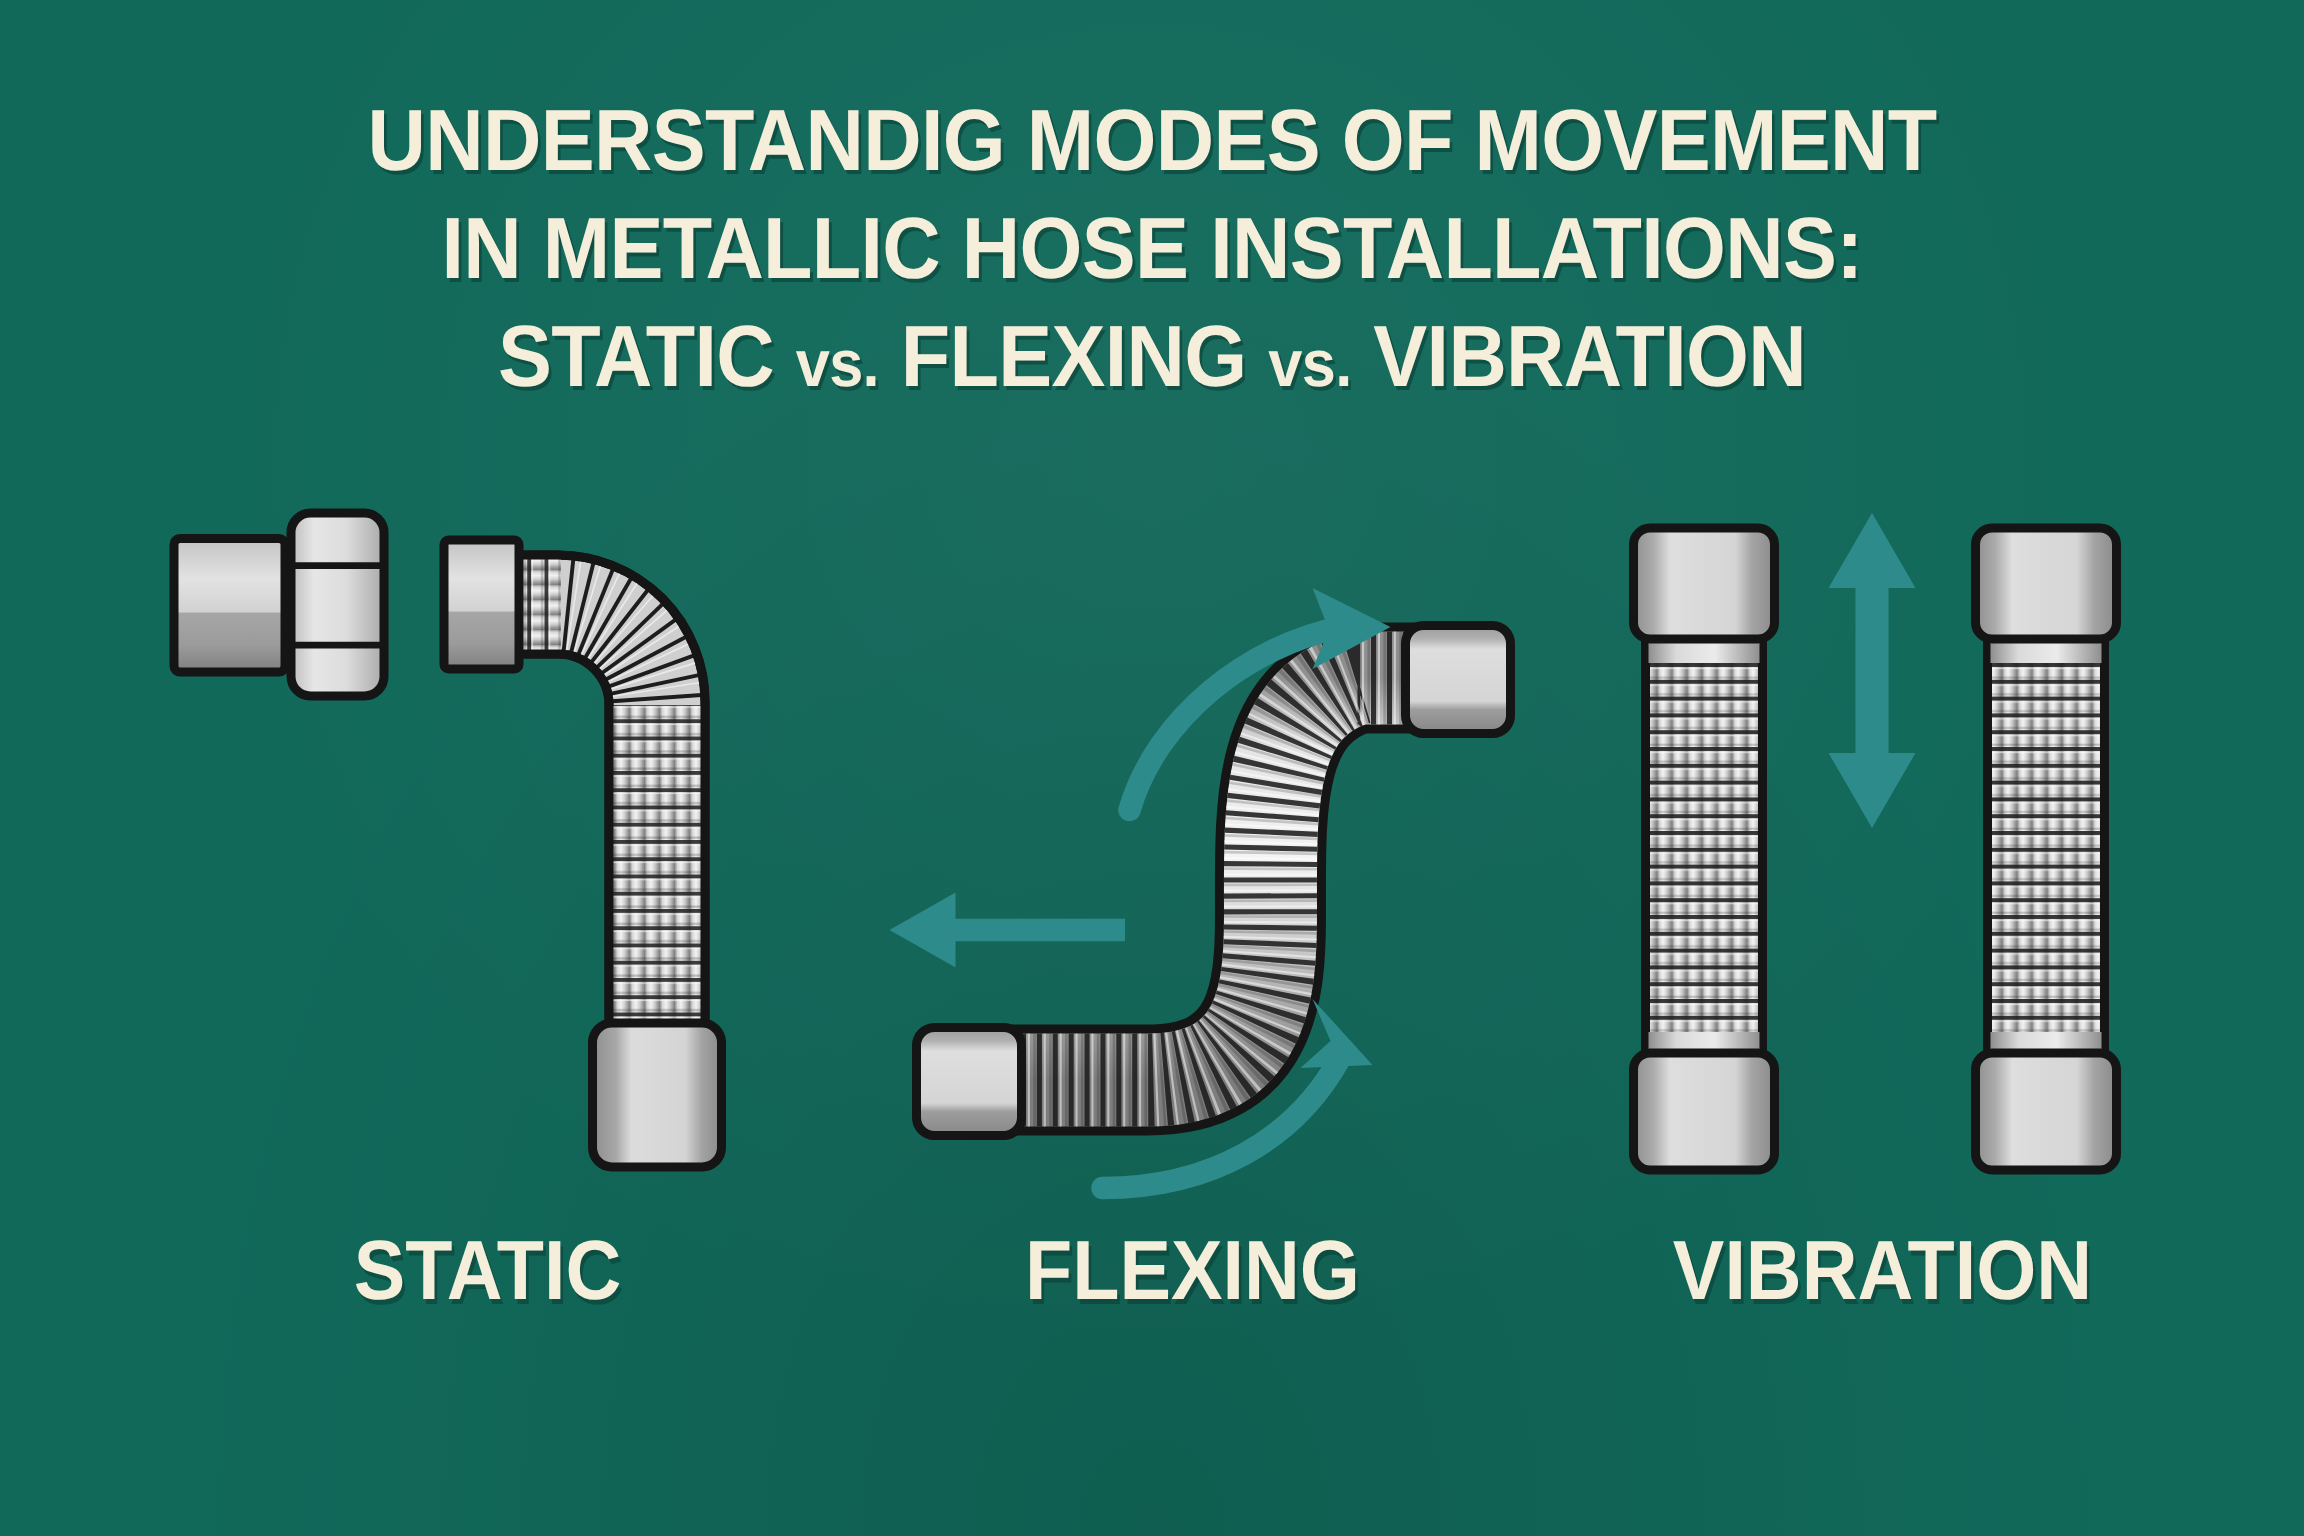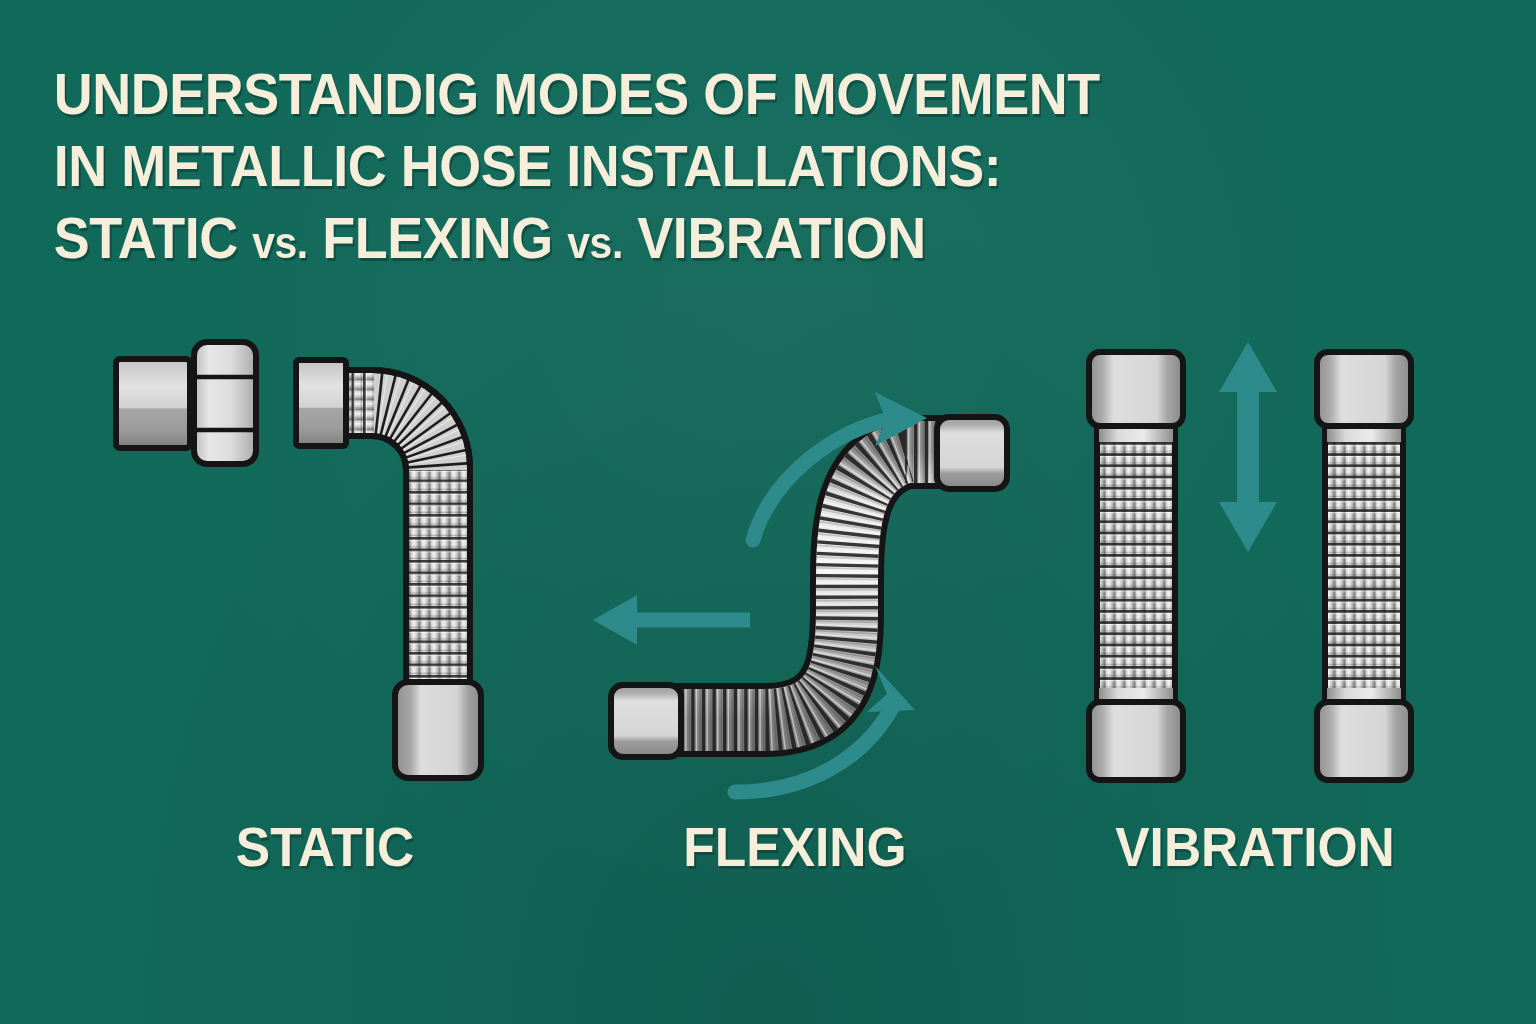--- a/index.html
+++ b/index.html
@@ -23,20 +23,21 @@
     pointer-events: none;
     background:
       radial-gradient(ellipse at 50% 30%, rgba(255,255,255,0.035), rgba(0,0,0,0) 62%),
       radial-gradient(ellipse at 50% 100%, rgba(0,0,0,0.10), rgba(0,0,0,0) 60%);
   }
   #title-block {
     position: absolute;
     left: 0;
     top: 58px;
     width: 1536px;
+    text-align: center;
     z-index: 3;
   }
   .title-line {
     color: #f4eeda;
     font-family: "Liberation Sans", sans-serif;
     font-weight: bold;
     font-size: 58px;
     line-height: 72px;
     letter-spacing: -0.5px;
     transform: scaleX(0.93);

